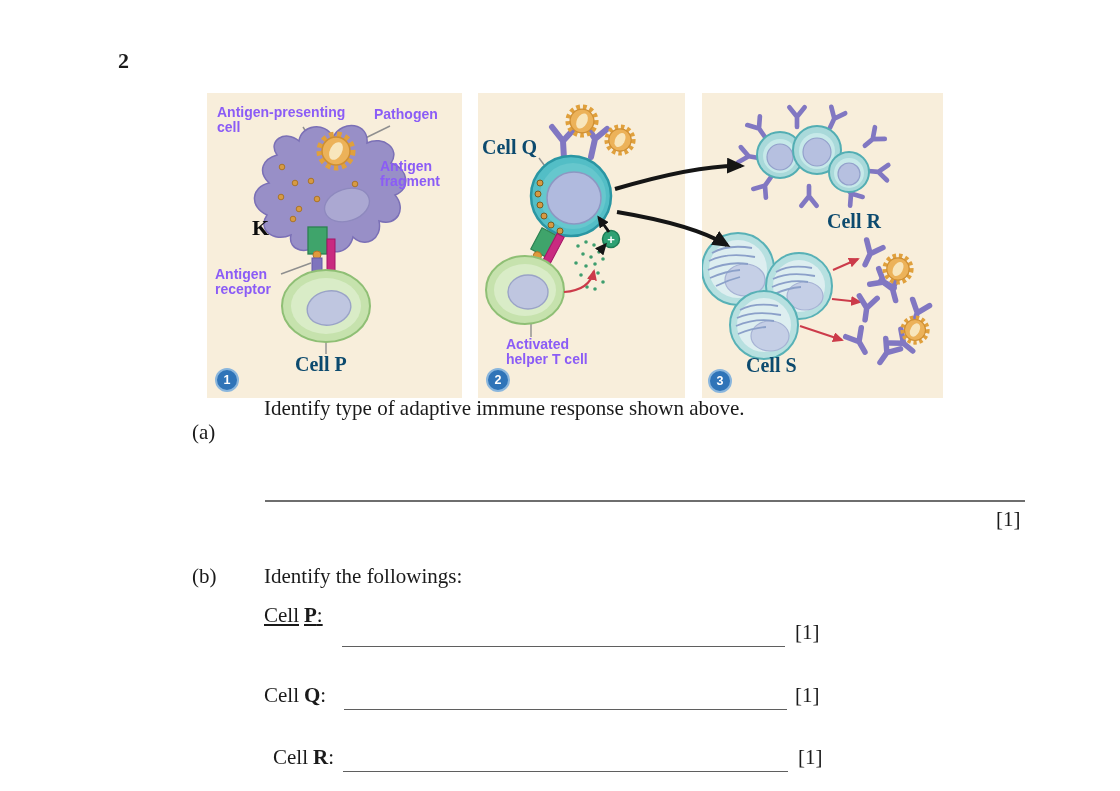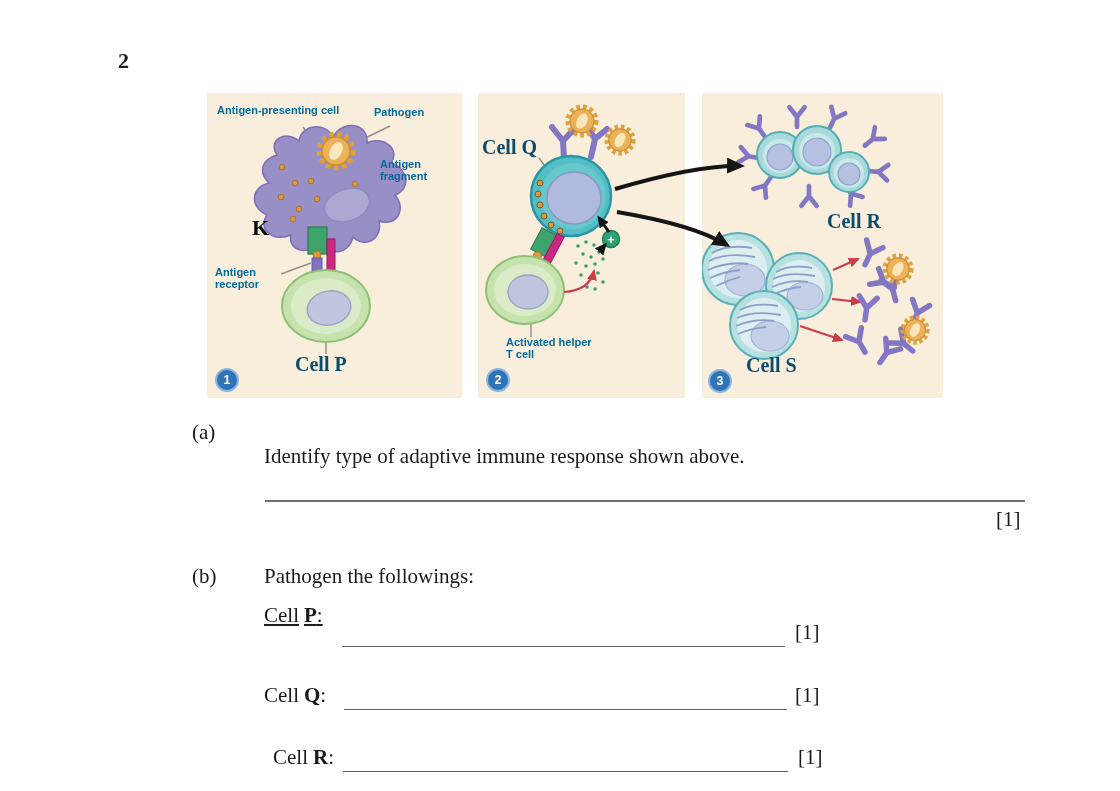--- a/index.html
+++ b/index.html
@@ -5,21 +5,21 @@
   html,body{margin:0;padding:0;background:#fff;}
   #page{position:relative;width:1120px;height:791px;background:#ffffff;overflow:hidden;
         font-family:"Liberation Serif",serif;color:#1a1a1a;}
   .qnum{position:absolute;font-size:22px;font-weight:bold;}
   .heading{position:absolute;font-size:22px;}
   
   #figure{position:absolute;left:207px;top:93px;width:736px;height:305px;}
   .panel{position:absolute;top:0;height:305px;background:#f8eedb;}
   .panel svg.art{position:absolute;left:0;top:0;}
   .flabel{position:absolute;font-family:"Liberation Sans",sans-serif;font-weight:bold;
-          color:#0369a1;font-size:11px;line-height:1.07;}
+          color:#8b5cf6;font-size:14px;line-height:1.07;}
   .celllabel{position:absolute;font-family:"Liberation Serif",serif;font-weight:bold;
              color:#0c4a6e;font-size:20px;line-height:1;}
   .klabel{position:absolute;font-family:"Liberation Serif",serif;font-weight:bold;
           color:#0c0c0c;font-size:22px;line-height:1;}
   .badge{position:absolute;width:20px;height:20px;border-radius:50%;background:#2f74b8;
          border:2.5px solid #8ab6dd;color:#fff;font-family:"Liberation Sans",sans-serif;
          font-size:12.5px;font-weight:bold;text-align:center;line-height:20px;}
   #arrow-overlay{position:absolute;left:0;top:0;pointer-events:none;}
   
   .qlabel{position:absolute;font-size:21px;}
@@ -250,26 +250,26 @@
       <div class="badge" style="left:6px;top:276px;">3</div>
     </div>
 
     <svg id="arrow-overlay" width="736" height="305" viewBox="0 0 736 305">
       <path d="M 408 96 C 452 83, 497 72, 534 73" stroke="#151515" stroke-width="4" fill="none" marker-end="url(#mBlack)"></path>
       <path d="M 410 119 C 458 127, 495 137, 520 152" stroke="#151515" stroke-width="4" fill="none" marker-end="url(#mBlack)"></path>
     </svg>
   </div>
 
   <div class="qlabel" style="left:192px;top:420px;">(a)</div>
-  <div class="qtext" style="left:264px;top:444px;">Identify type of adaptive immune response shown above.</div>
+  <div class="qtext" style="left:264px;top:396px;">Identify type of adaptive immune response shown above.</div>
   <div class="ansline-a" style="left:265px;top:500px;width:760px;"></div>
   <div class="marks" style="left:996px;top:507px;">[1]</div>
 
   <div class="qlabel" style="left:192px;top:564px;">(b)</div>
-  <div class="qtext" style="left:264px;top:564px;">Pathogen the followings:</div>
+  <div class="qtext" style="left:264px;top:564px;">Identify the followings:</div>
 
   <div class="rowlabel" style="left:264px;top:603px;text-decoration:underline;">
     <span style="margin-right:5px;">Cell</span><b>P</b><span>:</span>
   </div>
   <div class="ansline-b" style="left:342px;top:646px;width:443px;"></div>
   <div class="marks" style="left:795px;top:620px;">[1]</div>
 
   <div class="rowlabel" style="left:264px;top:683px;">
     <span style="margin-right:5px;">Cell</span><b>Q</b><span>:</span>
   </div>

